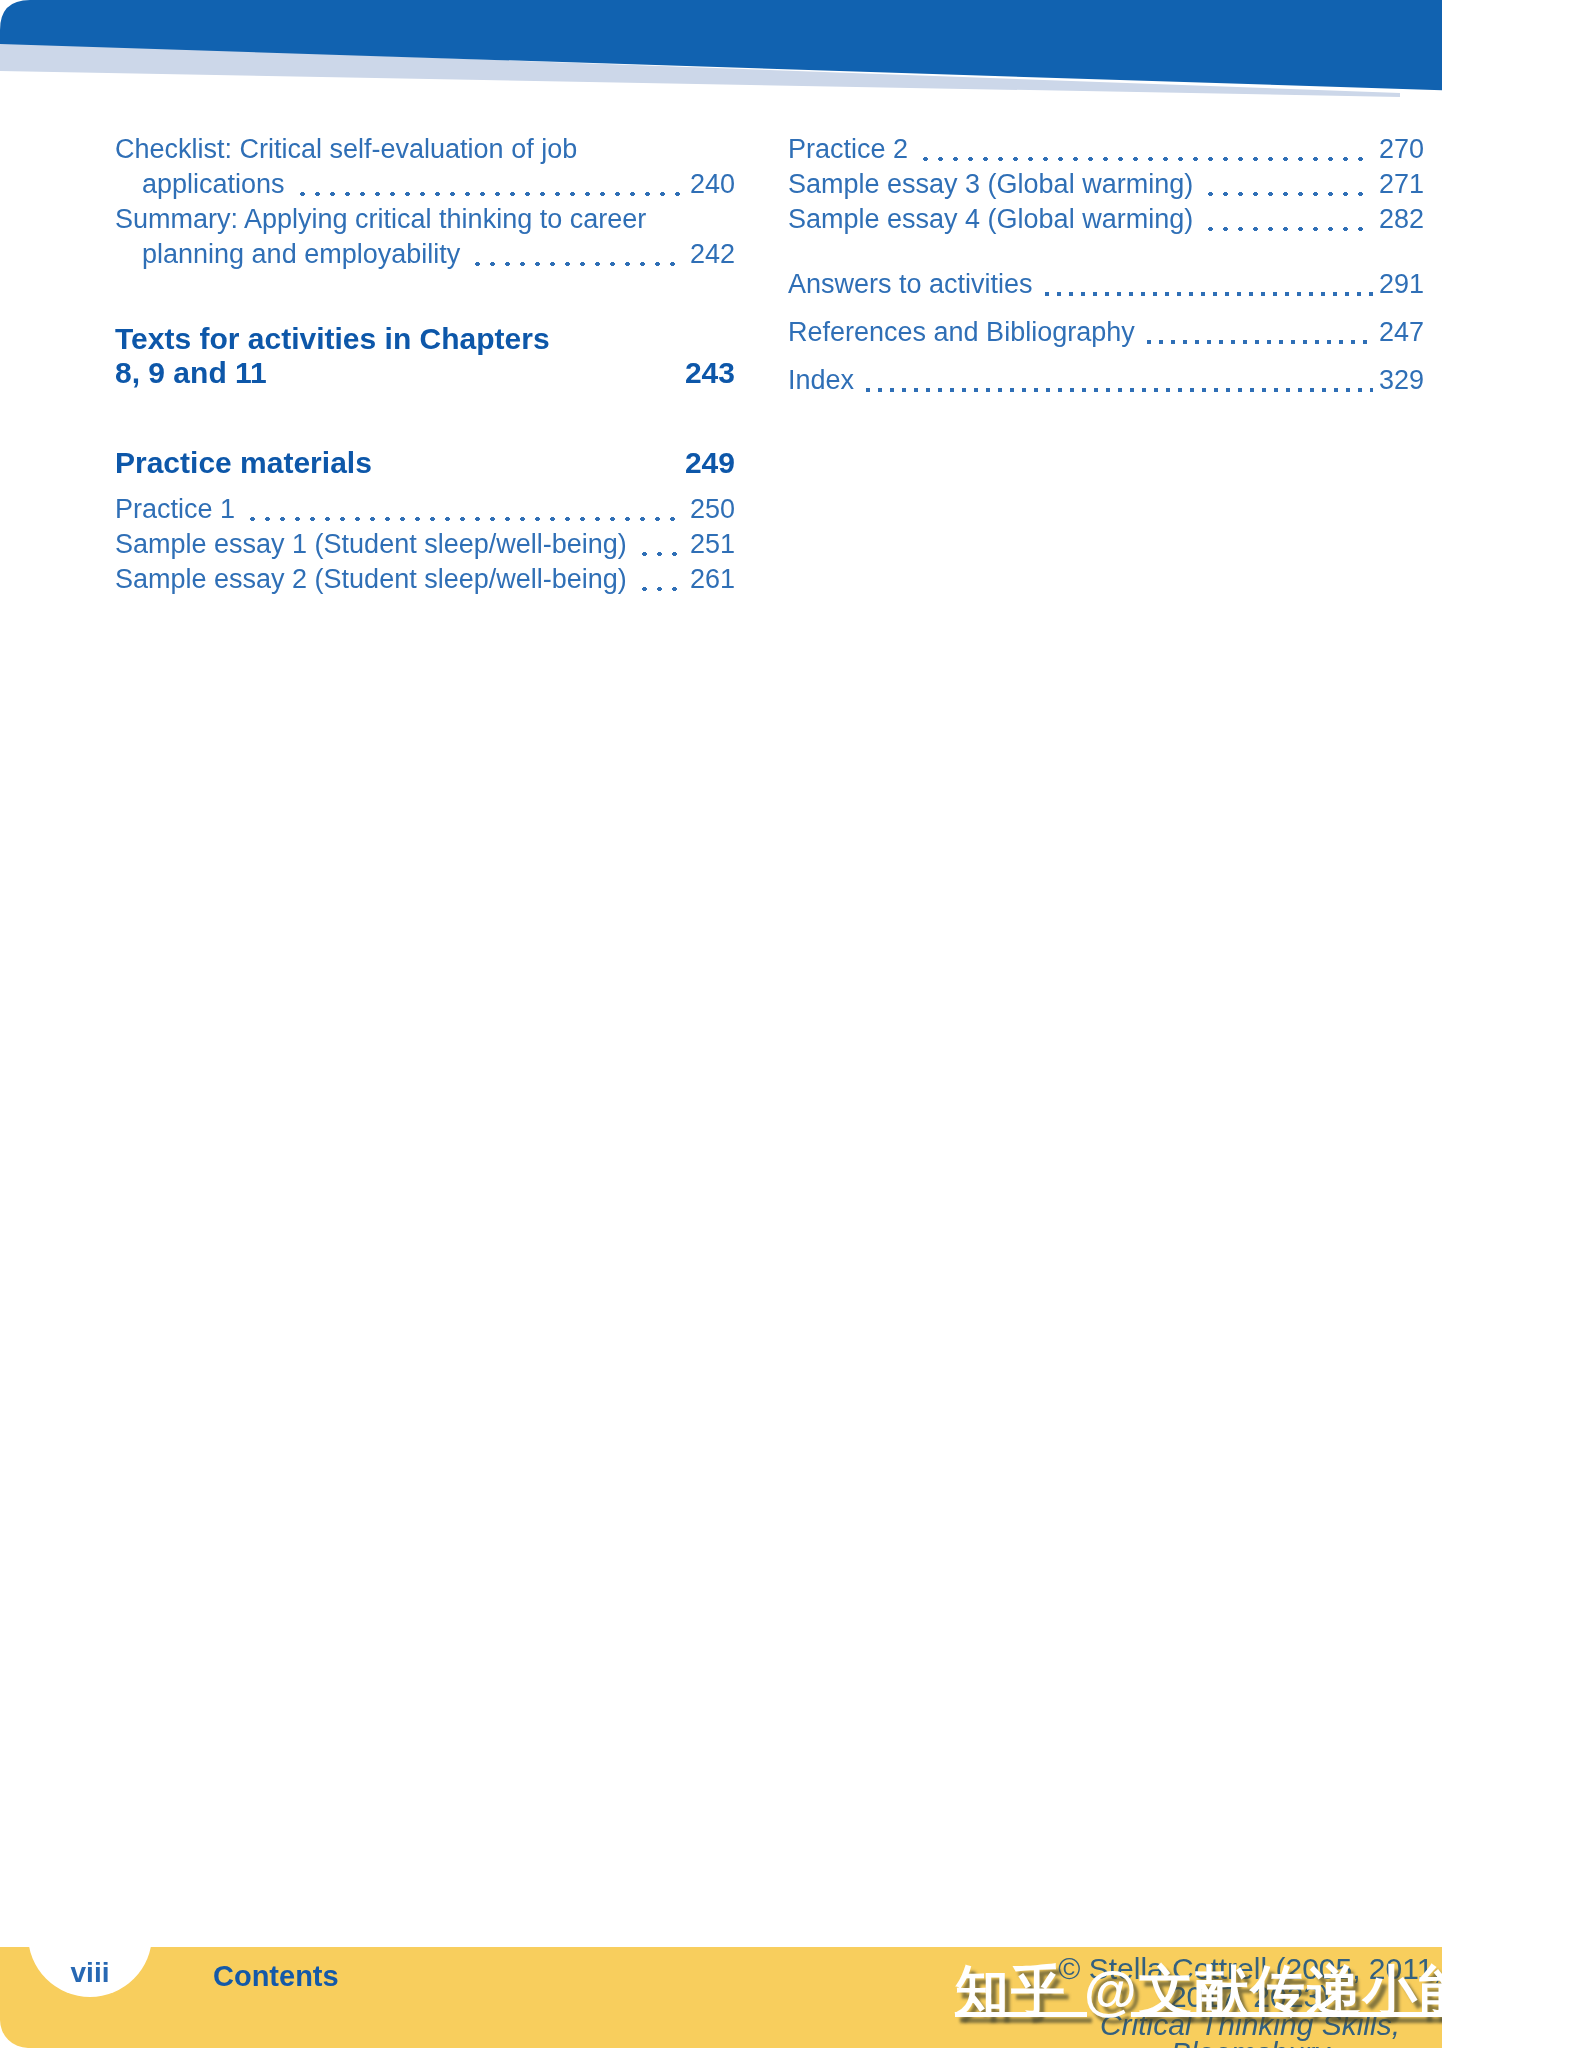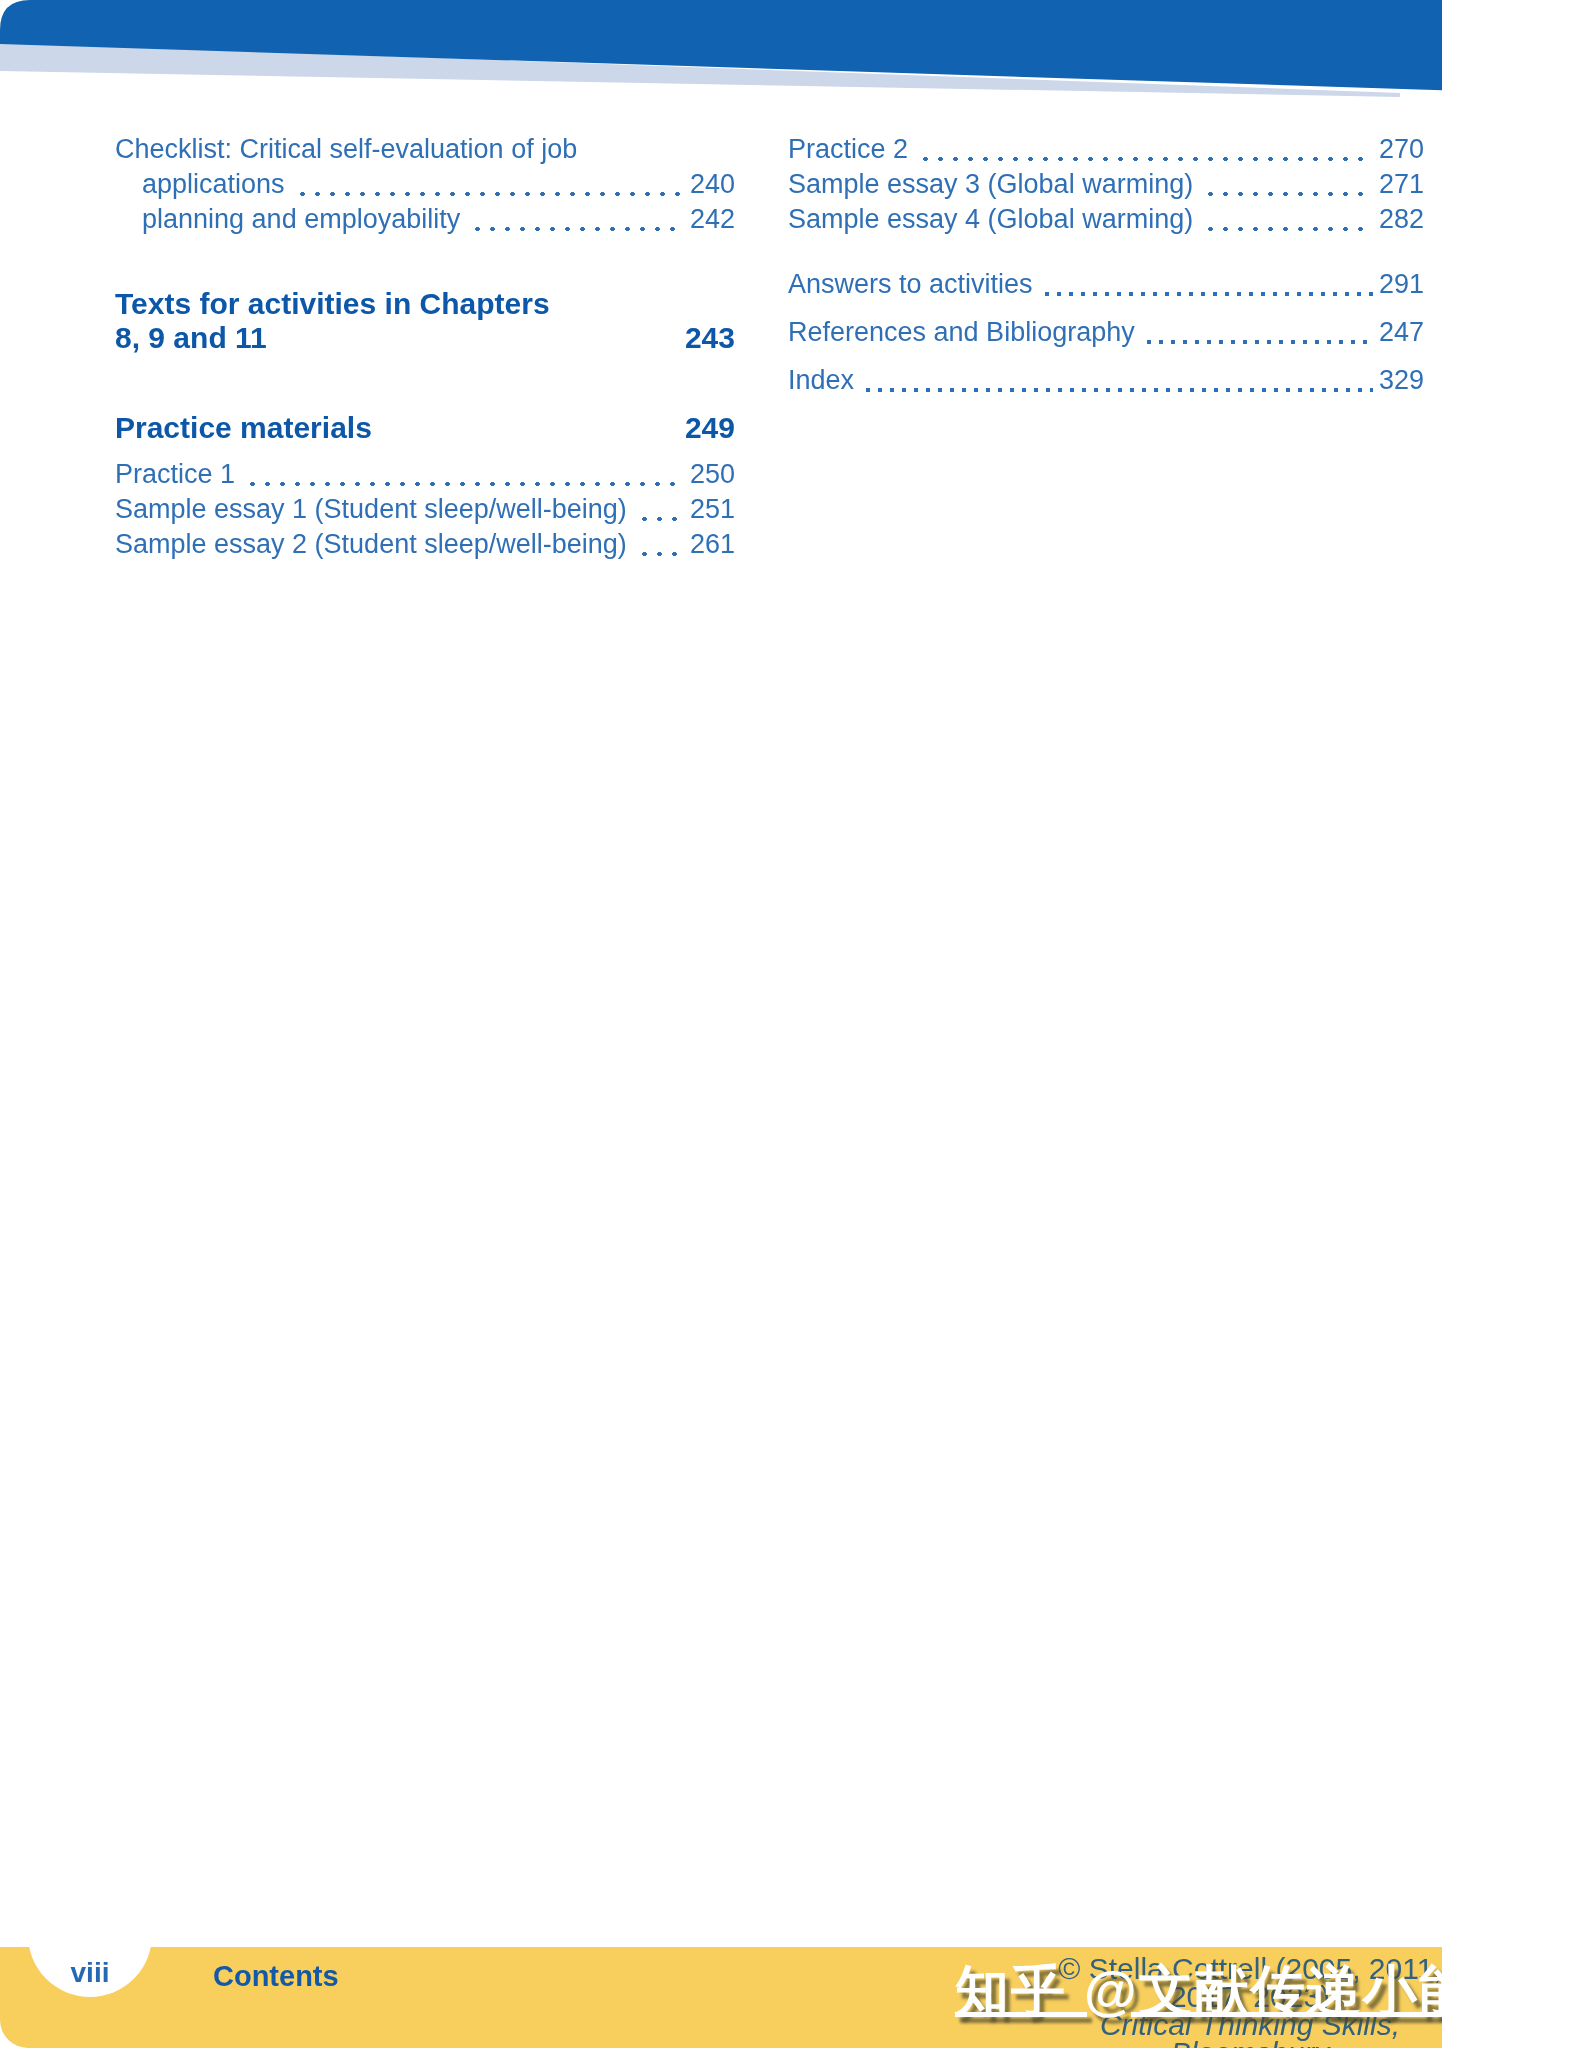--- a/index.html
+++ b/index.html
@@ -80,20 +80,21 @@
     <div class="entry">
       <div>Checklist: Critical self-evaluation of job</div>
       <div class="row indent">
         <span>applications</span>
         <span class="leader"></span>
         <span class="num">240</span>
       </div>
     </div>
 
     <div class="entry">
+      <div>Summary: Applying critical thinking to career</div>
       <div class="row indent">
         <span>planning and employability</span>
         <span class="leader"></span>
         <span class="num">242</span>
       </div>
     </div>
 
     <div class="heading mt-texts">
       <div>Texts for activities in Chapters</div>
       <div class="row">

